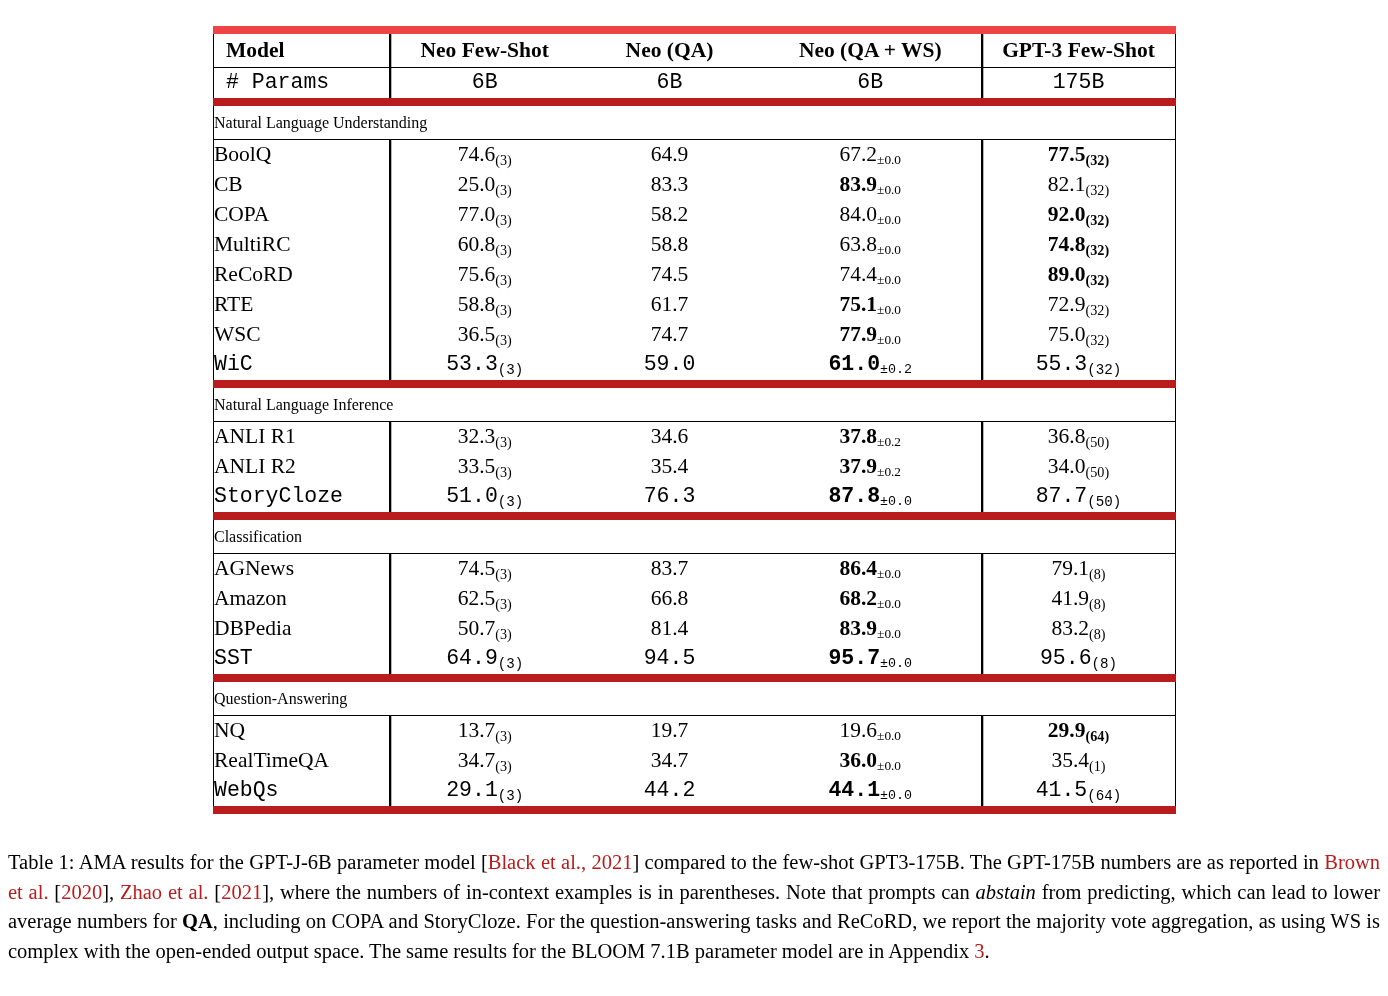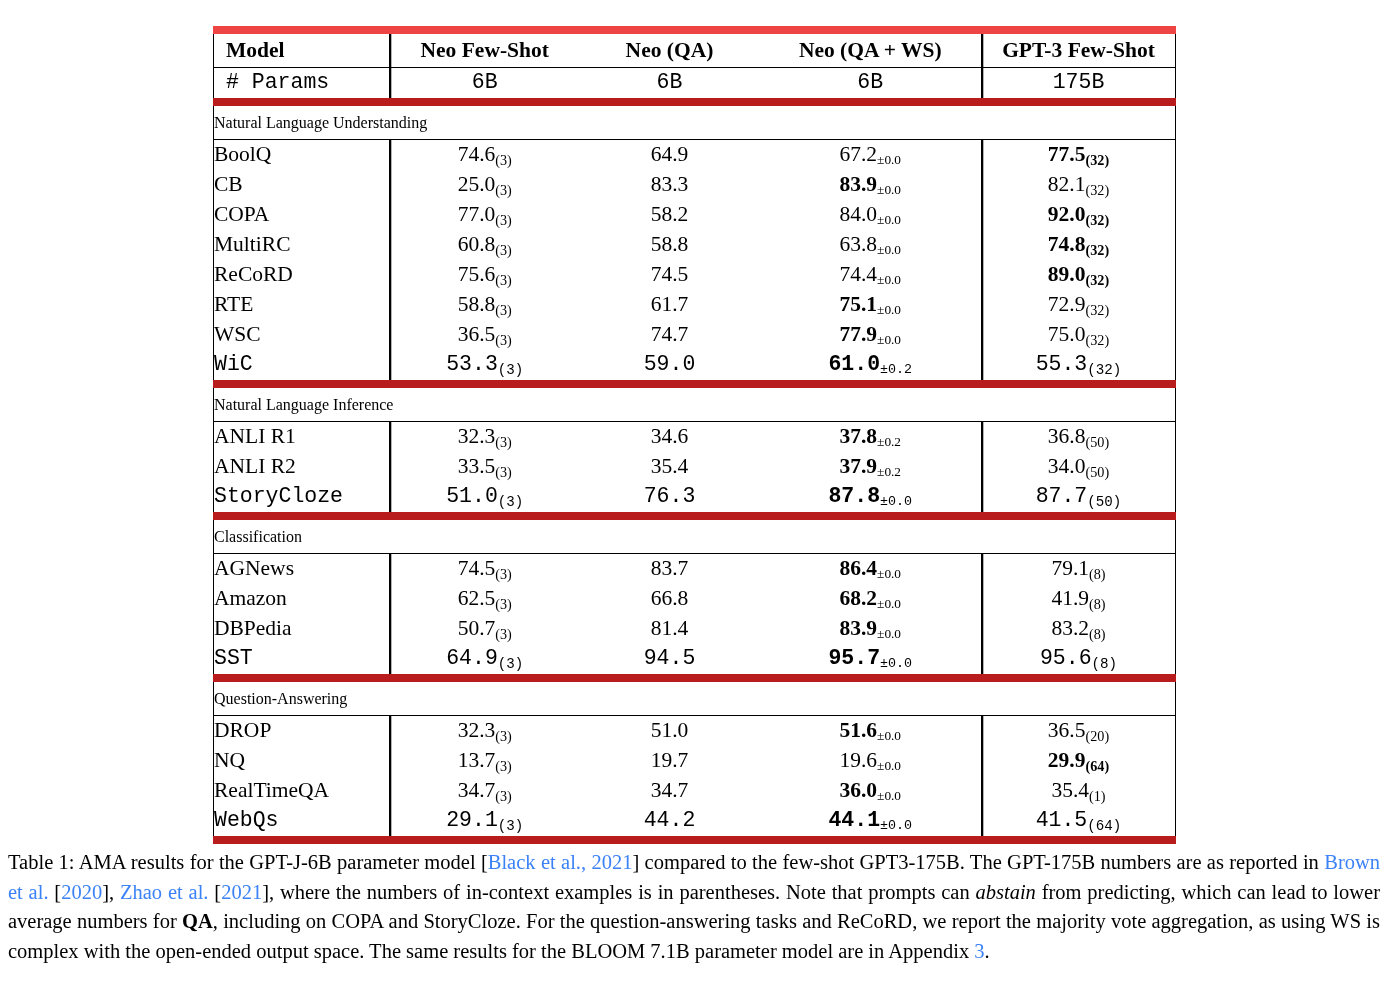--- a/index.html
+++ b/index.html
@@ -108,21 +108,21 @@
     position: absolute;
     left: 8px;
     top: 848px;
     width: 1372px;
     font-size: 20.5px;
     line-height: 1.44;
     text-align: justify;
     text-justify: inter-word;
     color: #000;
   }
-  #caption .cite { color: #3b82f6; }
+  #caption .cite { color: #b91c1c; }
   #caption .it { font-style: italic; }
   #caption .bd { font-weight: bold; }
 </style>
 </head>
 <body>
 
 <div id="table-wrap">
   <table class="results">
     <colgroup>
       <col class="c-model">
@@ -257,27 +257,20 @@
           <td class="model-cell vl-left-outer rule-thick-bot">SST</td>
           <td class="num-cell dbl-left rule-thick-bot"><span>64.9</span><span class="sub">(3)</span></td>
           <td class="num-cell rule-thick-bot"><span>94.5</span></td>
           <td class="num-cell rule-thick-bot"><span class="b">95.7</span><span class="sub pm">±0.0</span></td>
           <td class="num-cell dbl-left vl-right-outer rule-thick-bot"><span>95.6</span><span class="sub">(8)</span></td>
         </tr>
         <tr>
           <td colspan="5" class="section-cell rule-thin-bot vl-left-outer vl-right-outer">Question-Answering</td>
         </tr>
         <tr>
-          <td class="model-cell vl-left-outer">DROP</td>
-          <td class="num-cell dbl-left"><span>32.3</span><span class="sub">(3)</span></td>
-          <td class="num-cell "><span>51.0</span></td>
-          <td class="num-cell "><span class="b">51.6</span><span class="sub pm">±0.0</span></td>
-          <td class="num-cell dbl-left vl-right-outer"><span>36.5</span><span class="sub">(20)</span></td>
-        </tr>
-        <tr>
           <td class="model-cell vl-left-outer">NQ</td>
           <td class="num-cell dbl-left"><span>13.7</span><span class="sub">(3)</span></td>
           <td class="num-cell "><span>19.7</span></td>
           <td class="num-cell "><span>19.6</span><span class="sub pm">±0.0</span></td>
           <td class="num-cell dbl-left vl-right-outer"><span class="b">29.9</span><span class="sub b">(64)</span></td>
         </tr>
         <tr>
           <td class="model-cell vl-left-outer">RealTimeQA</td>
           <td class="num-cell dbl-left"><span>34.7</span><span class="sub">(3)</span></td>
           <td class="num-cell "><span>34.7</span></td>

